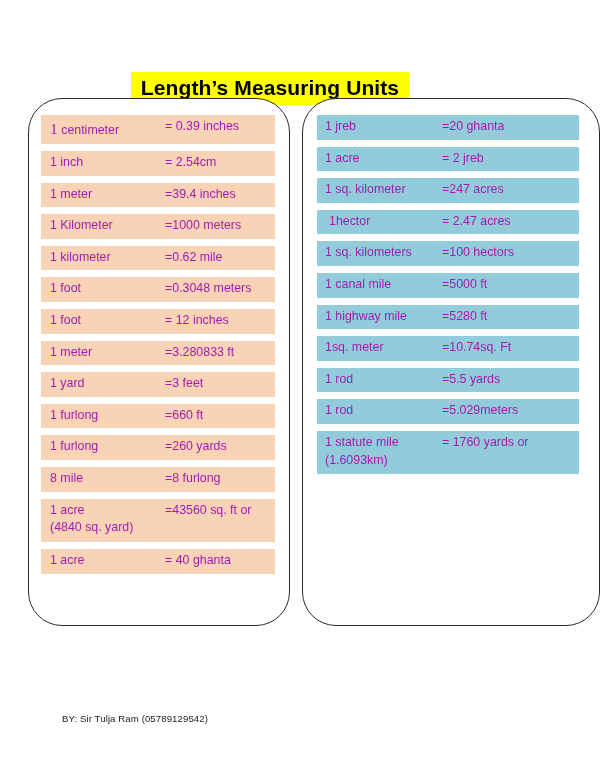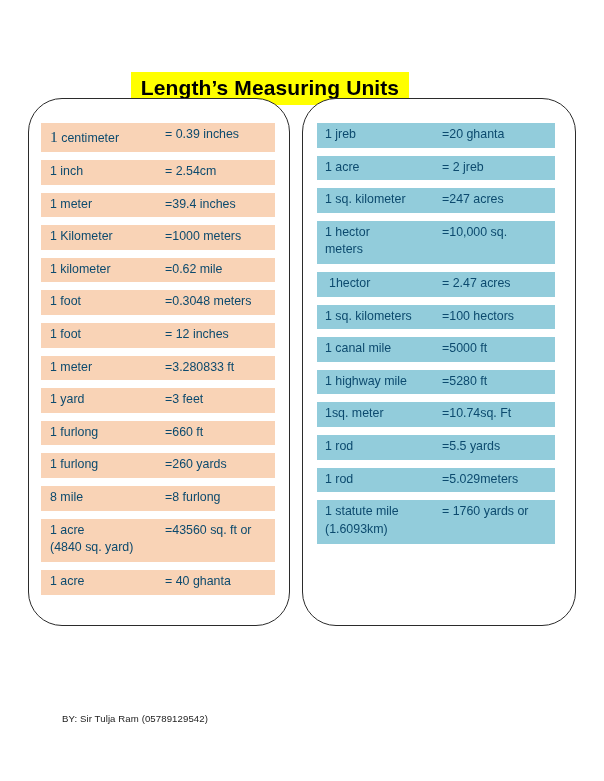--- a/index.html
+++ b/index.html
@@ -46,39 +46,39 @@
   }
   #card-left {
     left: 28px;
     top: 98px;
     width: 262px;
     height: 528px;
   }
   #card-right {
     left: 302px;
     top: 98px;
-    width: 274px;
+    width: 298px;
     height: 528px;
   }
 
   .rows {
     position: absolute;
     left: 0;
     top: 0;
     width: 100%;
     padding: 16px 0 0 0;
     box-sizing: border-box;
   }
 
   .row {
     position: relative;
-    margin: 8px 0 7px 0;
+    margin: 0 0 7px 0;
     padding: 3px 0 4px 0;
     font-size: 12.4px;
-    color: #0c4a6e;
+    color: #a21caf;
     line-height: 1.42;
     box-sizing: border-box;
   }
   .row .unit {
     display: inline-block;
   }
   .row .val {
     position: absolute;
     top: 3px;
   }
@@ -146,21 +146,20 @@
       <div class="row two-line"><span class="unit">1 acre</span><span class="val">=43560 sq. ft  or</span><span class="cont">(4840 sq. yard)</span></div>
       <div class="row"><span class="unit">1 acre</span><span class="val">= 40 ghanta</span></div>
     </div>
 </div>
 
 <div class="card" id="card-right">
   <div class="rows" id="right-rows">
       <div class="row"><span class="unit">1 jreb</span><span class="val">=20 ghanta</span></div>
       <div class="row"><span class="unit">1 acre</span><span class="val">= 2 jreb</span></div>
       <div class="row"><span class="unit">1 sq. kilometer</span><span class="val">=247 acres</span></div>
-      <div class="row two-line"><span class="unit">1 hector</span><span class="val">=10,000 sq.</span><span class="cont">meters</span></div>
       <div class="row indent"><span class="unit">1hector</span><span class="val">= 2.47 acres</span></div>
       <div class="row"><span class="unit">1 sq. kilometers</span><span class="val">=100 hectors</span></div>
       <div class="row"><span class="unit">1 canal mile</span><span class="val">=5000 ft</span></div>
       <div class="row"><span class="unit">1 highway mile</span><span class="val">=5280 ft</span></div>
       <div class="row"><span class="unit">1sq. meter</span><span class="val">=10.74sq. Ft</span></div>
       <div class="row"><span class="unit">1 rod</span><span class="val">=5.5 yards</span></div>
       <div class="row"><span class="unit">1 rod</span><span class="val">=5.029meters</span></div>
       <div class="row two-line"><span class="unit">1 statute mile</span><span class="val">= 1760 yards or</span><span class="cont">(1.6093km)</span></div>
     </div>
 </div>

